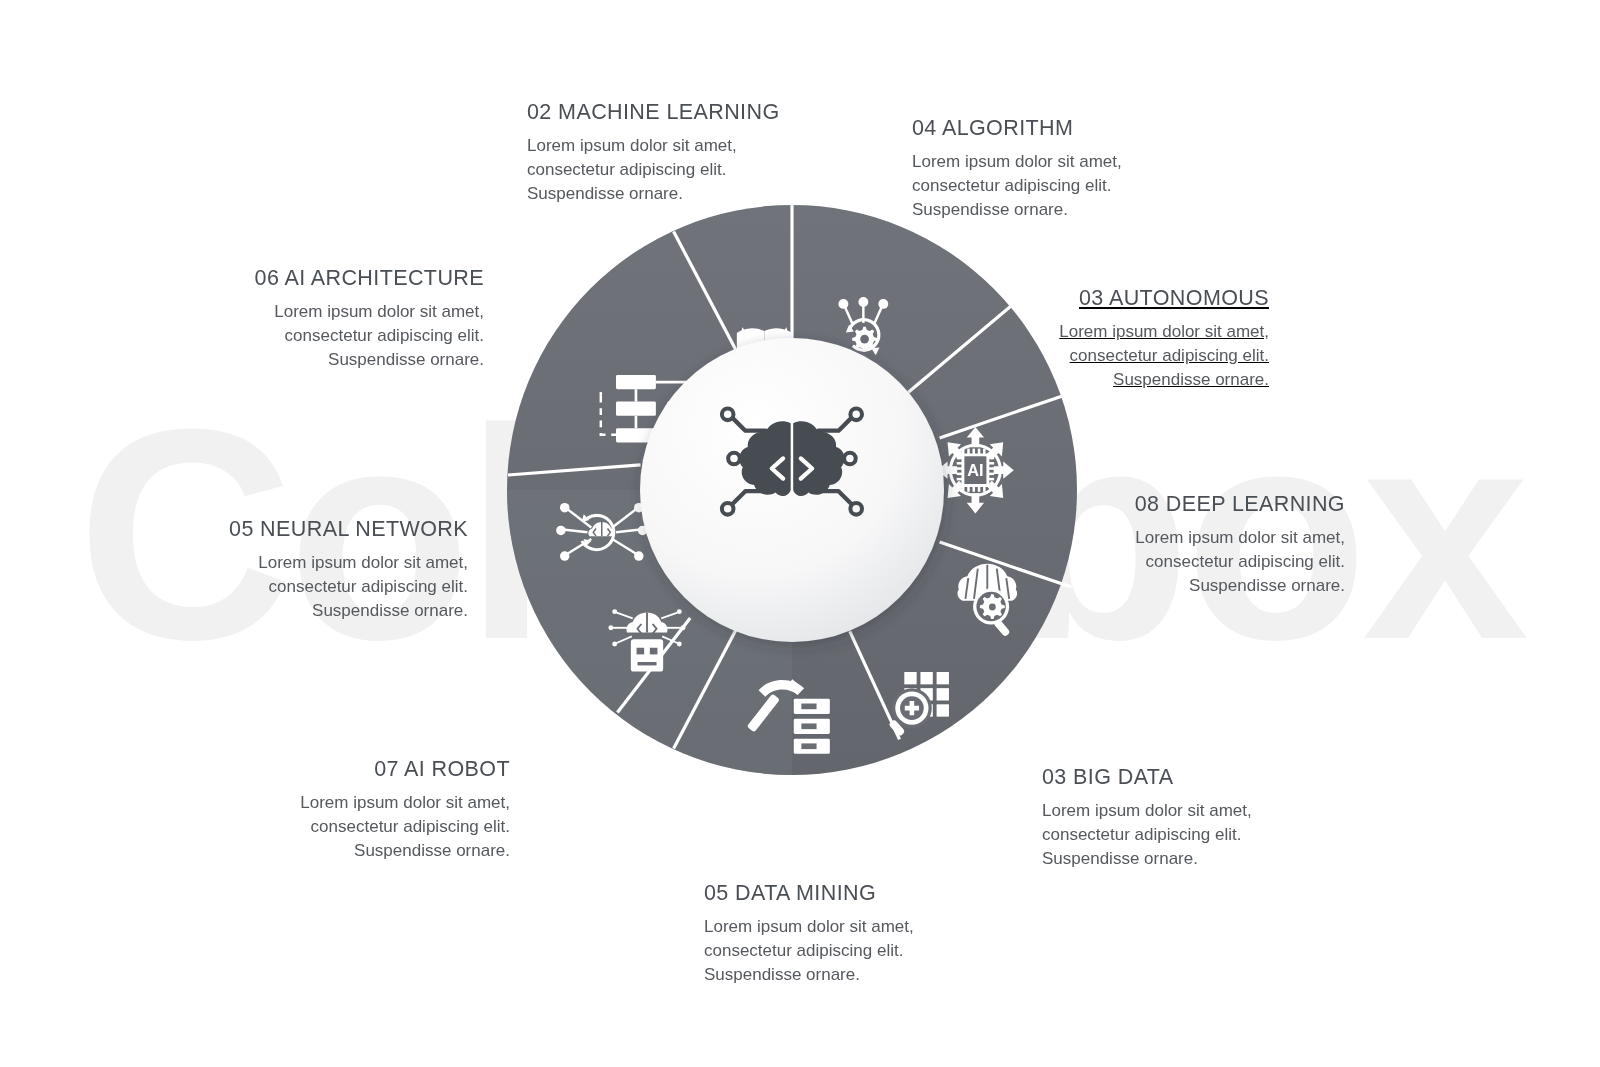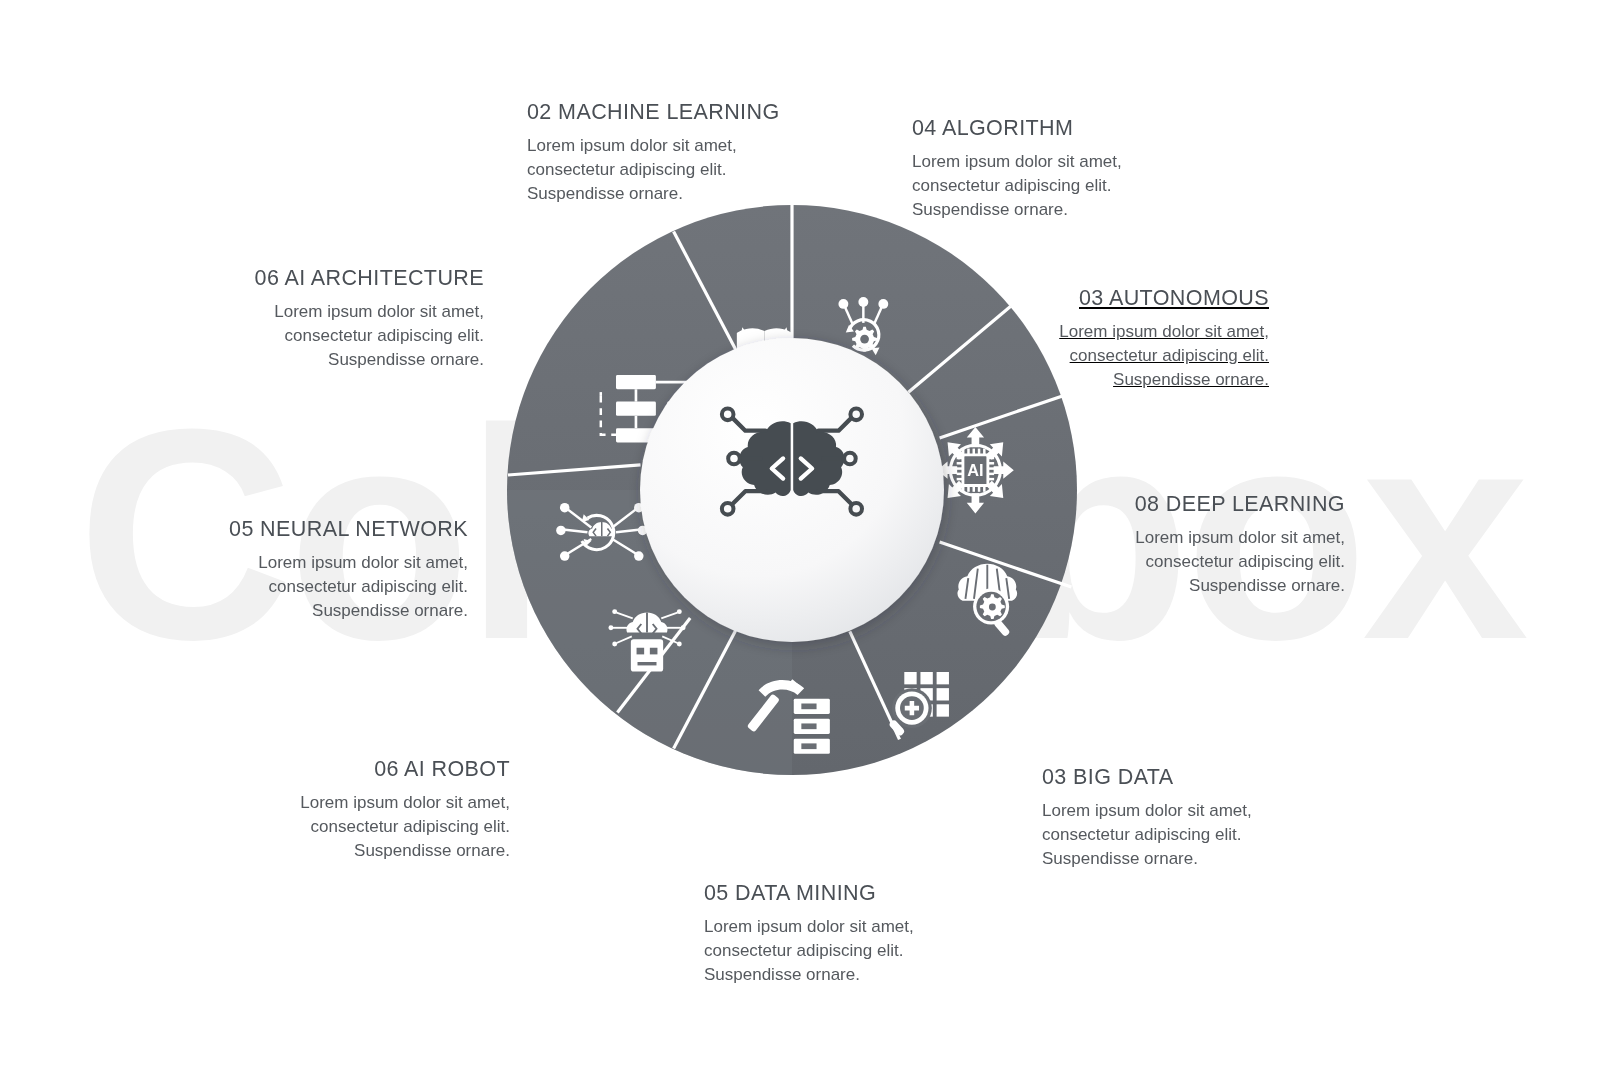--- a/index.html
+++ b/index.html
@@ -410,21 +410,21 @@
 </div>
 
 <div class="callout align-left" style="left:704px; top:881px;">
   <div class="c-title">05 DATA MINING</div>
   <div class="c-body">Lorem ipsum dolor sit amet,
 consectetur adipiscing elit.
 Suspendisse ornare.</div>
 </div>
 
 <div class="callout align-right" style="right:1090px; top:757px;">
-  <div class="c-title">06 AI ROBOT</div>
+  <div class="c-title">07 AI ROBOT</div>
   <div class="c-body">Lorem ipsum dolor sit amet,
 consectetur adipiscing elit.
 Suspendisse ornare.</div>
 </div>
 
 <div class="callout align-right" style="right:1132px; top:517px;">
   <div class="c-title">05 NEURAL NETWORK</div>
   <div class="c-body">Lorem ipsum dolor sit amet,
 consectetur adipiscing elit.
 Suspendisse ornare.</div>

